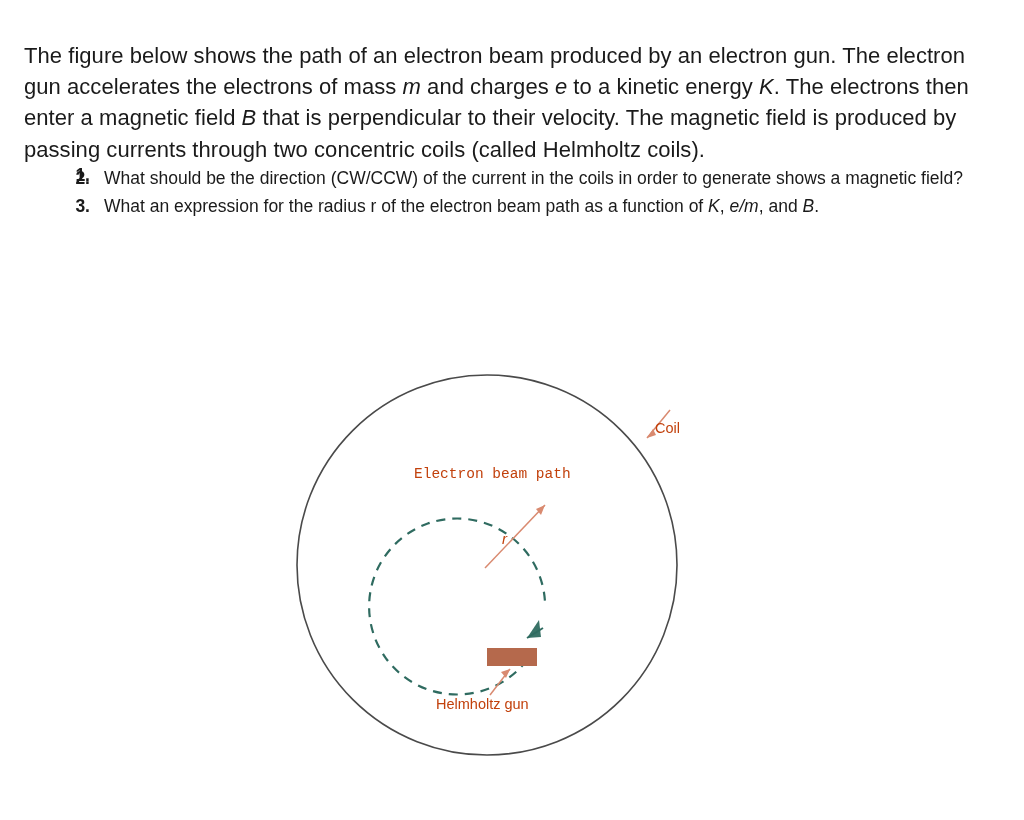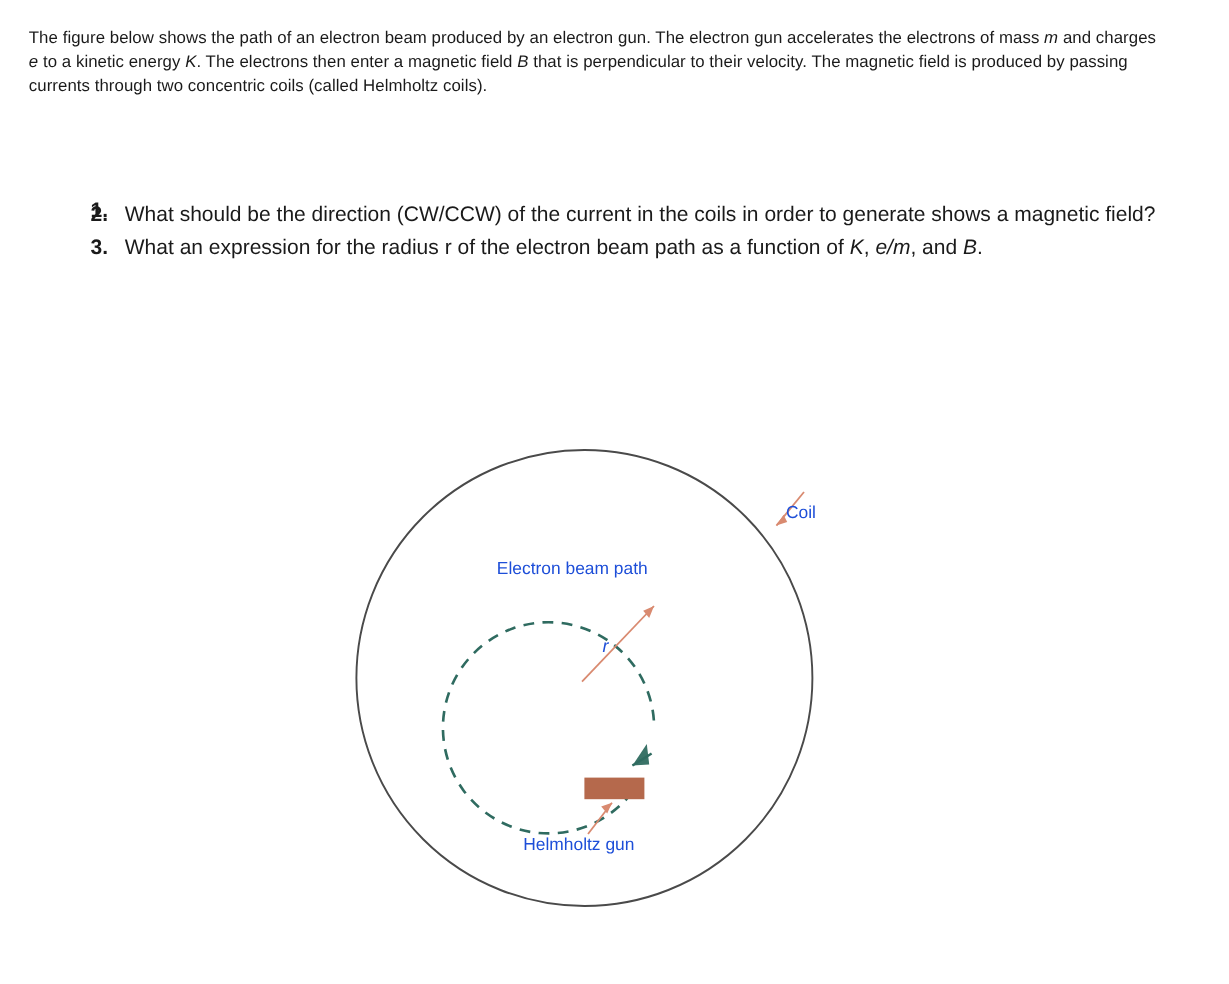--- a/index.html
+++ b/index.html
@@ -17,23 +17,23 @@
   }
   .page {
     position: absolute;
     top: 0; left: 0;
     width: 1024px;
     height: 820px;
   }
   .intro {
     position: absolute;
     left: 24px;
-    top: 22px;
+    top: 40px;
     width: 945px;
-    font-size: 14px;
+    font-size: 22px;
     line-height: 1.42;
     letter-spacing: 0.05px;
   }
   .intro .it { font-style: italic; }
   .q-list {
     position: absolute;
     left: 62px;
     top: 163px;
     width: 920px;
     margin: 0;
@@ -63,25 +63,25 @@
     left: 262px;
     top: 370px;
     width: 480px;
     height: 420px;
   }
   .fig-svg { display: block; }
 
   .fig-label {
     position: absolute;
     font-size: 14.5px;
-    color: #1d4ed8;
+    color: #c2410c;
     white-space: nowrap;
   }
   .label-coil { left: 393px; top: 50px; }
-  .label-beam { left: 152px; top: 96px; }
+  .label-beam { left: 152px; top: 96px; font-family: Liberation Mono, monospace; }
   .label-gun  { left: 174px; top: 326px; }
   .label-r    { left: 240px; top: 160px; font-style: italic; font-size: 15px; }
 </style>
 </head>
 <body>
 
 <div class="page">
 
   <div class="intro"><span>The figure below shows the path of an electron beam produced by an electron gun. The electron gun accelerates the electrons of mass </span><em class="it">m</em><span> and charges </span><em class="it">e</em><span> to a kinetic energy </span><em class="it">K</em><span>. The electrons then enter a magnetic field </span><em class="it">B</em><span> that is perpendicular to their velocity. The magnetic field is produced by passing currents through two concentric coils (called Helmholtz coils).</span></div>
 

